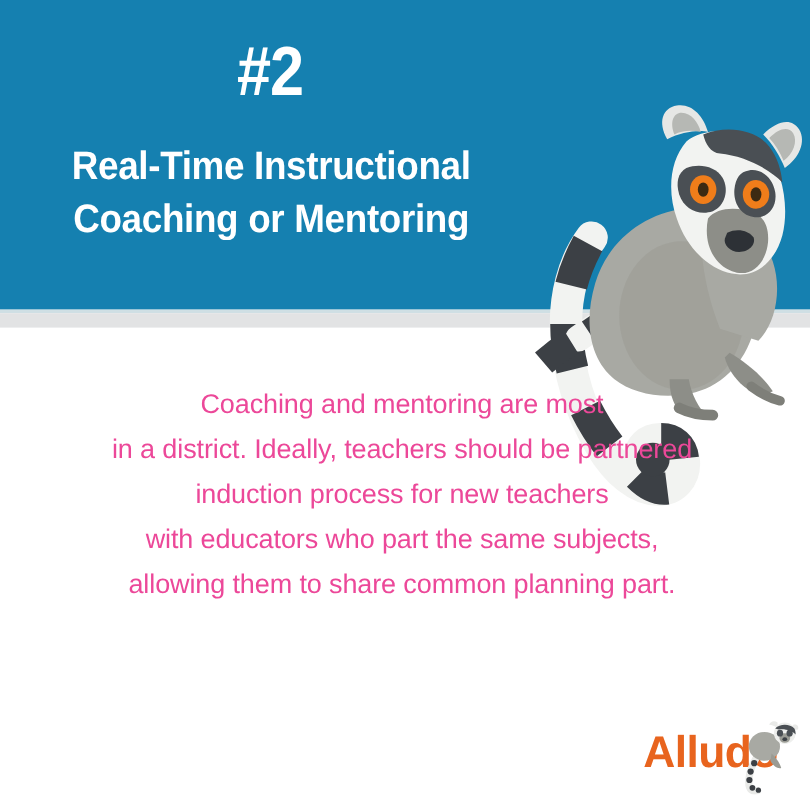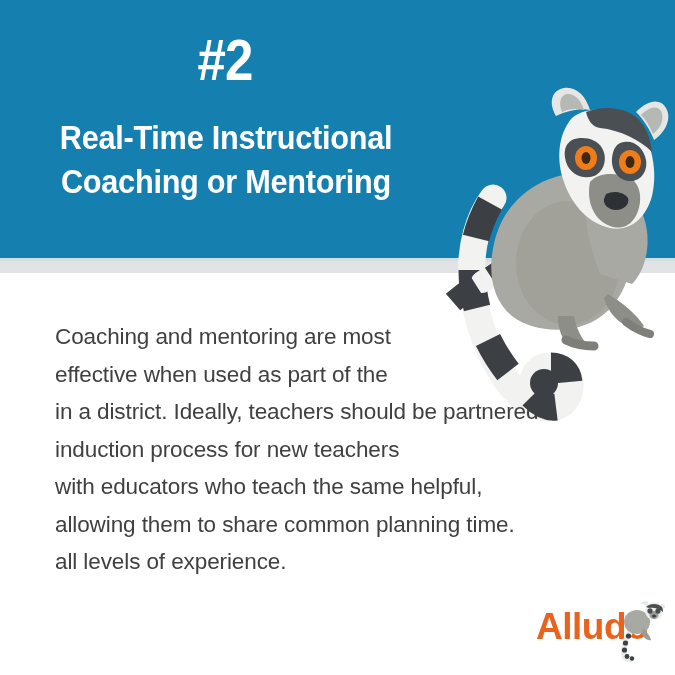--- a/index.html
+++ b/index.html
@@ -73,25 +73,26 @@
     transform-origin: center top;
   }
   .header-title .tline { display: block; white-space: nowrap; }
 
   
   .body-copy {
     position: absolute;
     left: 55px;
     top: 318px;
     width: 560px;
-    color: #404040;
+    color: #ec4899;
     font-size: 22.5px;
     line-height: 37.5px;
     letter-spacing: -0.1px;
     font-family: "Liberation Sans Narrow", "Liberation Sans", sans-serif;
+    text-align: center;
   }
   .body-copy .bline { display: block; white-space: nowrap; }
 
   
   .lemur-art {
     position: absolute;
     left: 440px;
     top: 78px;
     width: 235px;
     height: 370px;
@@ -218,26 +219,24 @@
         <ellipse cx="146" cy="80" rx="4.5" ry="6" fill="#3c2a12"></ellipse>
 
         <ellipse cx="190" cy="84" rx="11" ry="12" fill="#f07d1a"></ellipse>
         <ellipse cx="190" cy="84" rx="4.5" ry="6" fill="#3c2a12"></ellipse>
       </g>
     </svg>
   </div>
 
   <div class="body-copy">
     <span class="bline">Coaching and mentoring are most</span>
-    <span class="bline">effective when used as part of the</span>
     <span class="bline">in a district. Ideally, teachers should be partnered</span>
     <span class="bline">induction process for new teachers</span>
-    <span class="bline">with educators who teach the same helpful,</span>
-    <span class="bline">allowing them to share common planning time.</span>
-    <span class="bline">all levels of experience.</span>
+    <span class="bline">with educators who part the same subjects,</span>
+    <span class="bline">allowing them to share common planning part.</span>
   </div>
 
   <div class="logo">
     <div class="logo-wordmark">Alludo</div>
     <div class="logo-mascot">
       <svg width="54" height="62" viewBox="0 0 54 62" xmlns="http://www.w3.org/2000/svg">
 
         <g>
           <path d="M 22 26 C 16 34 12 44 12 52 C 12 58 15 60 19 59" fill="none" stroke="#e9eae8" stroke-width="6" stroke-linecap="round"></path>
           <circle cx="20.5" cy="29.5" r="2.6" fill="#3c4045"></circle>

